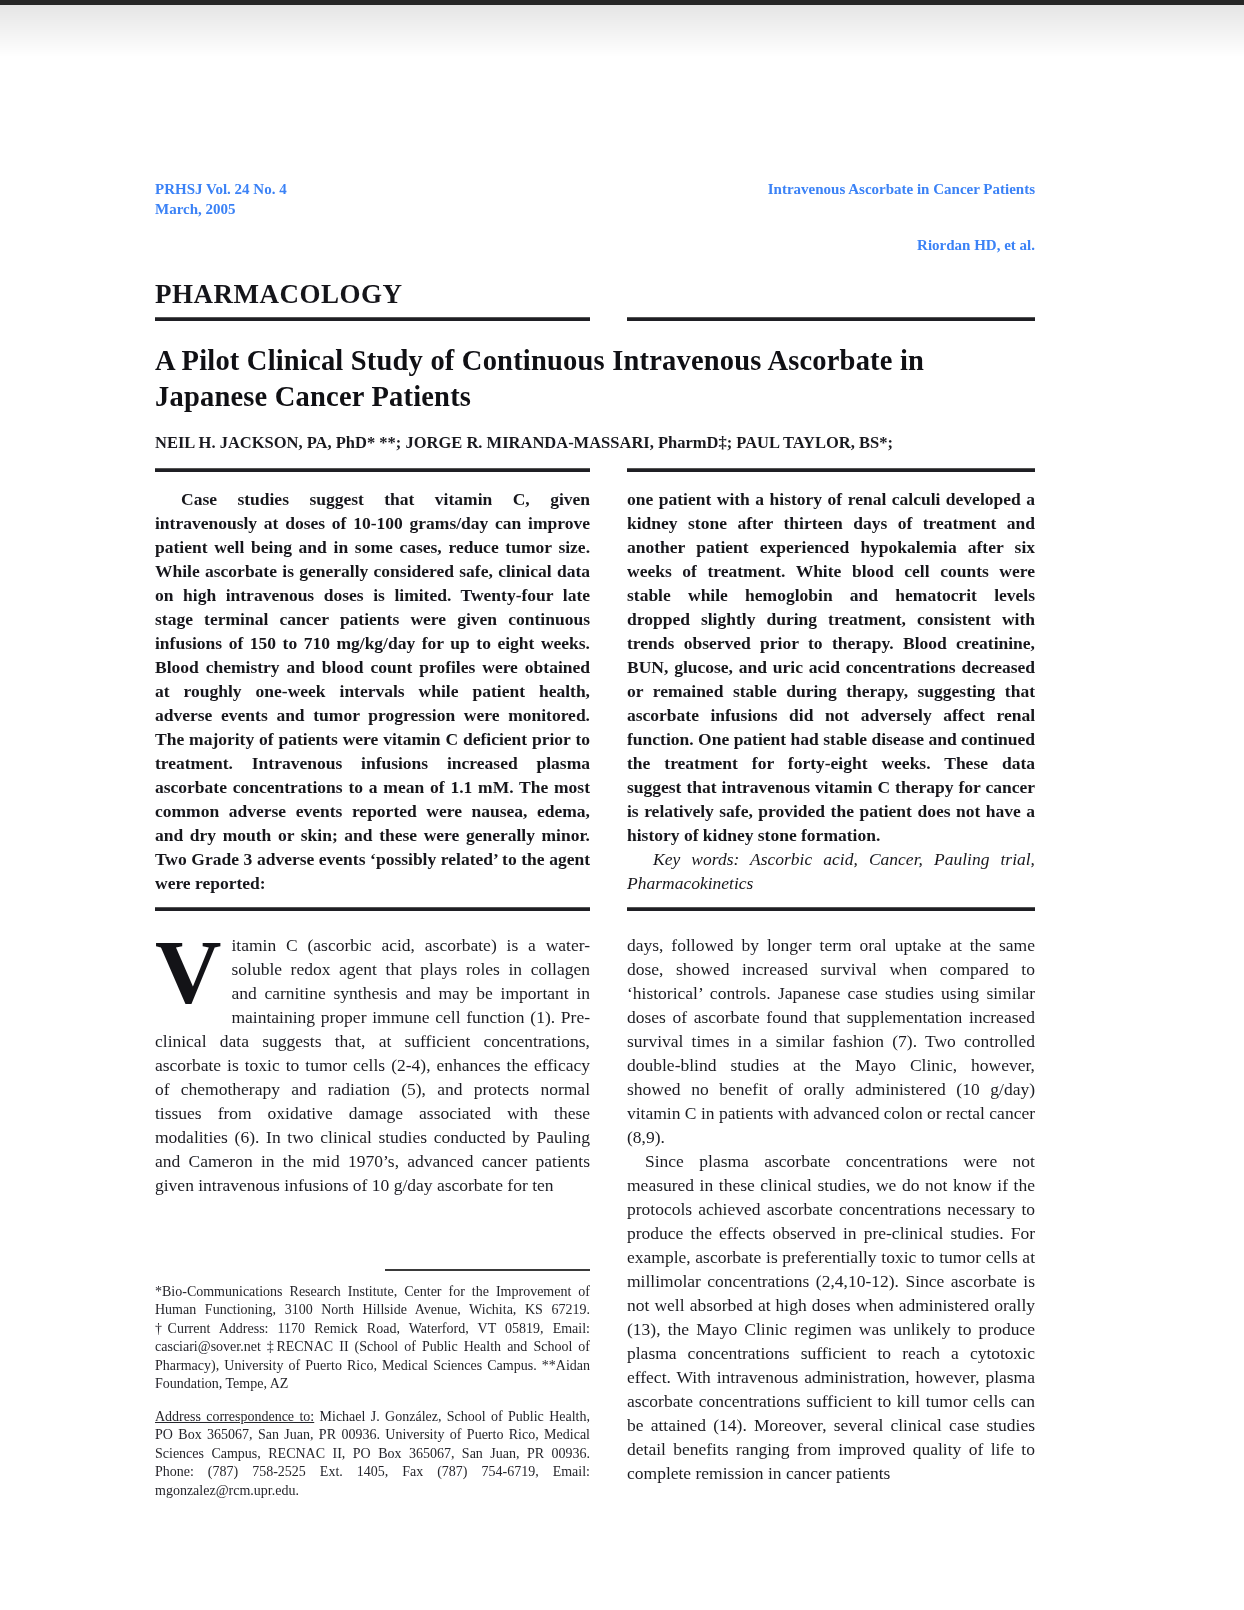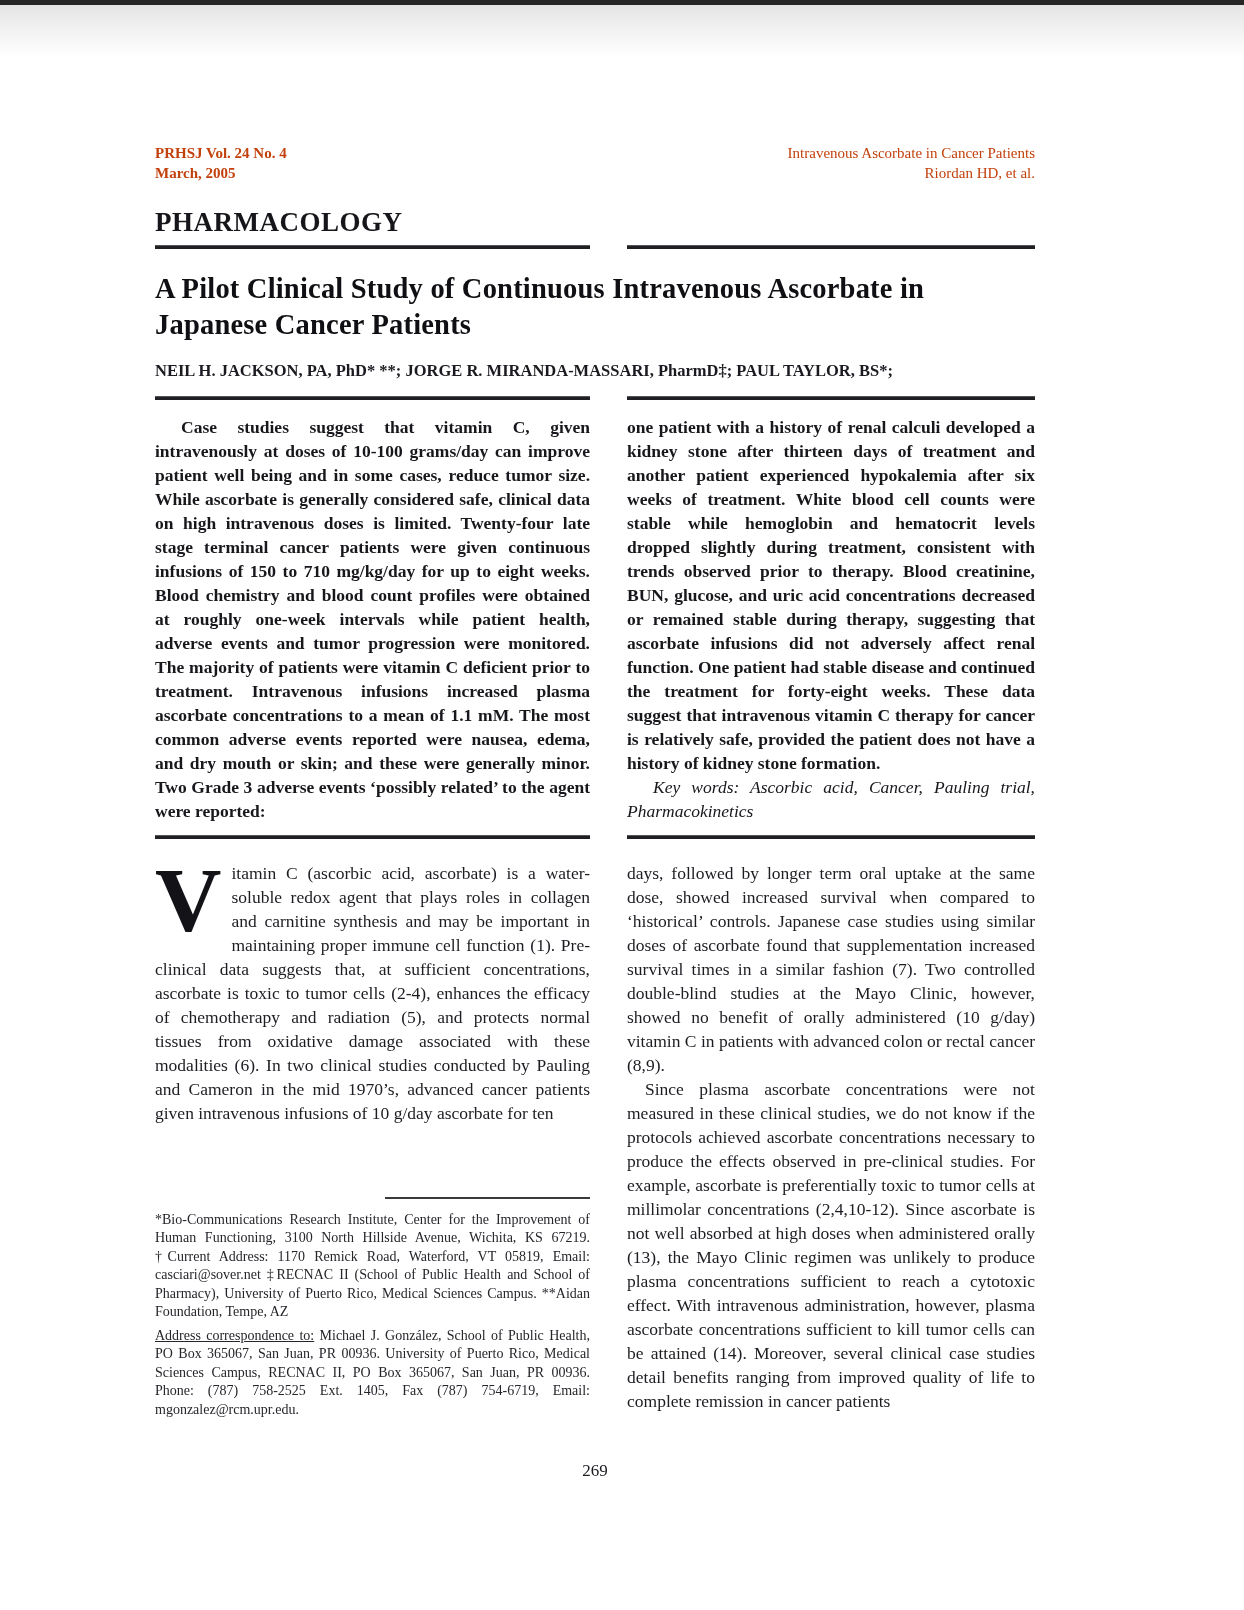--- a/index.html
+++ b/index.html
@@ -22,25 +22,25 @@
     pointer-events:none;
   }
   .content {
     position:absolute; top:0; left:155px; width:880px;
   }
   
   .header-meta {
     margin-top:143px;
     display:flex; justify-content:space-between;
     font-size:15px; line-height:20px; font-weight:bold;
-    color:#c2410c;
+    color:#3b82f6;
     align-items:center;
   }
   .header-meta .right { text-align:right; font-weight:normal; }
-  .header-meta .right div { font-weight:400; }
+  .header-meta .right div { font-weight:700;margin-top:36px; }
   
   .section-label {
     margin-top:24px;
     font-size:27px; font-weight:bold; letter-spacing:0.5px;
     color:#15151a;
   }
   .rule-row {
     display:flex; justify-content:space-between;
     margin-top:7px;
   }
@@ -91,21 +91,21 @@
   
   .footnote-block { margin-top:72px; }
   .footnote-sep {
     width:205px; height:2px; background:#3a3a3a;
     margin:0 0 12px auto;
   }
   .footnote-block p {
     font-size:14px; line-height:18.5px; text-align:justify;
     color:#25252b; text-indent:0;
   }
-  .footnote-block p + p { margin-top:5px; }
+  .footnote-block p + p { margin-top:14px; }
   .u { text-decoration:underline; }
   
   .page-number {
     margin-top:42px;
     text-align:center;
     font-size:17px; color:#1c1c22;
   }
 </style>
 </head>
 <body>
@@ -169,15 +169,14 @@
         <p><span class="u">Address correspondence to:</span><span> Michael J. González, School of Public Health, PO Box 365067, San Juan, PR 00936. University of Puerto Rico, Medical Sciences Campus, RECNAC II, PO Box 365067, San Juan, PR 00936. Phone: (787) 758-2525 Ext. 1405, Fax (787) 754-6719, Email: mgonzalez@rcm.upr.edu.</span></p>
       </div>
     </div>
 
     <div class="col-right">
       <p>days, followed by longer term oral uptake at the same dose, showed increased survival when compared to ‘historical’ controls. Japanese case studies using similar doses of ascorbate found that supplementation increased survival times in a similar fashion (7). Two controlled double-blind studies at the Mayo Clinic, however, showed no benefit of orally administered (10 g/day) vitamin C in patients with advanced colon or rectal cancer (8,9).</p>
       <p class="indent">Since plasma ascorbate concentrations were not measured in these clinical studies, we do not know if the protocols achieved ascorbate concentrations necessary to produce the effects observed in pre-clinical studies. For example, ascorbate is preferentially toxic to tumor cells at millimolar concentrations (2,4,10-12). Since ascorbate is not well absorbed at high doses when administered orally (13), the Mayo Clinic regimen was unlikely to produce plasma concentrations sufficient to reach a cytotoxic effect. With intravenous administration, however, plasma ascorbate concentrations sufficient to kill tumor cells can be attained (14). Moreover, several clinical case studies detail benefits ranging from improved quality of life to complete remission in cancer patients</p>
     </div>
   </div>
 
-  <div class="page-number">269</div>
 
 </div>
 
 </body></html>

